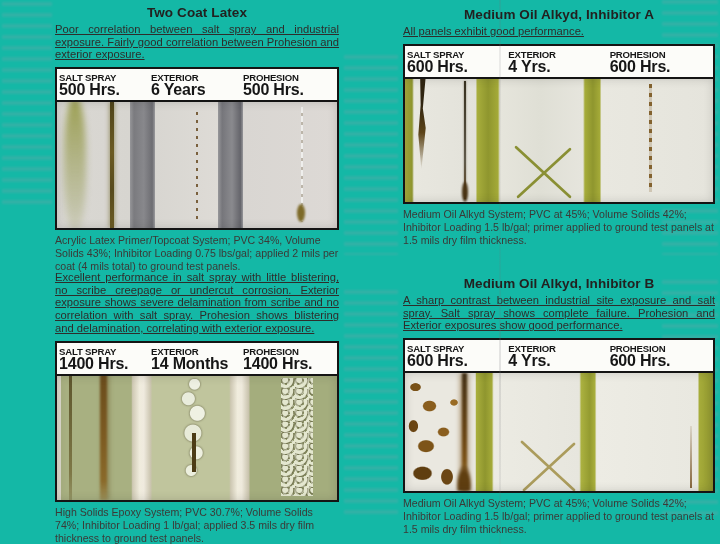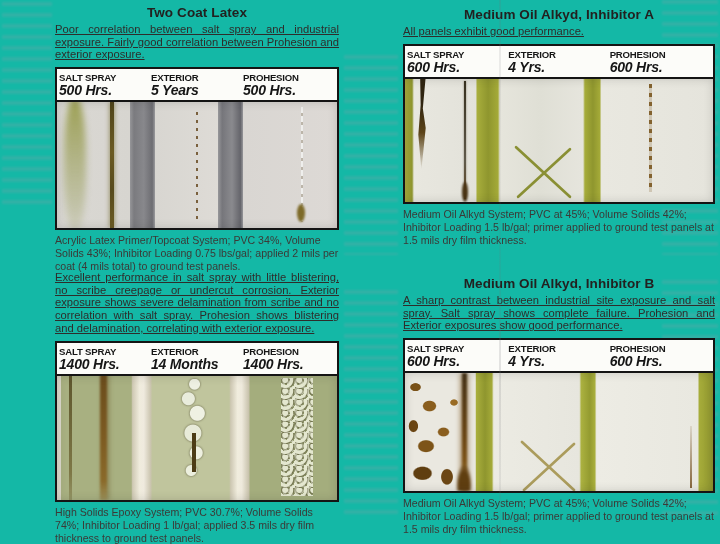--- a/index.html
+++ b/index.html
@@ -20,21 +20,21 @@
   .sec-bl{left:55px;top:271px;width:284px;}
   .sec-br{left:403px;top:276px;width:312px;}
 
   .title{margin:0 0 3px 0;text-align:center;font-size:13.5px;font-weight:bold;color:#222120;letter-spacing:.1px;}
   .desc{margin:0 0 6px 0;font-size:11.2px;line-height:12.7px;text-align:justify;color:#2e2d2b;text-decoration:underline;}
   .sec-tr .desc{text-align:left;}
 
   .hdr{display:flex;border:2px solid #141414;background:#fcfcf9;padding:3px 2px 4px 2px;}
   .cell{flex:1;text-align:left;}
   .lbl{font-size:9.6px;font-weight:bold;color:#161616;line-height:12px;letter-spacing:-.2px;}
-  .val{font-size:14px;font-weight:bold;color:#161616;line-height:12px;letter-spacing:-.2px;font-style:italic;}
+  .val{font-size:16px;font-weight:bold;color:#161616;line-height:12px;letter-spacing:-.2px;}
 
   .photo{position:relative;border:2px solid #141414;border-top-width:0;overflow:hidden;}
   .photo::after{content:"";position:absolute;inset:0;box-shadow:inset 0 0 10px rgba(40,40,40,.18);pointer-events:none;}
 
   .caption{margin:4px 0 0 0;font-size:10.6px;line-height:13px;color:#3b3a37;text-align:left;}
 
   
   .photo-latex{height:126px;background:linear-gradient(90deg,
     #dad8d3 0,#d7d5d0 26%,
     #97979a 26%,#7b7b7f 27.5%,#88888c 31%,#6d6d72 34%,#9a9a9d 35%,
@@ -148,21 +148,21 @@
   <section class="panel sec-tl">
     <h2 class="title">Two Coat Latex</h2>
     <p class="desc">Poor correlation between salt spray and industrial exposure. Fairly good correlation between Prohesion and exterior exposure.</p>
     <div class="hdr">
       <div class="cell">
         <div class="lbl">SALT SPRAY</div>
         <div class="val">500 Hrs.</div>
       </div>
       <div class="cell">
         <div class="lbl">EXTERIOR</div>
-        <div class="val">5 Years</div>
+        <div class="val">6 Years</div>
       </div>
       <div class="cell">
         <div class="lbl">PROHESION</div>
         <div class="val">500 Hrs.</div>
       </div>
     </div>
     <div class="photo photo-latex">
       <div class="lx-green"></div>
       <div class="lx-scribe"></div>
       <div class="lx-dots-mid"></div>

